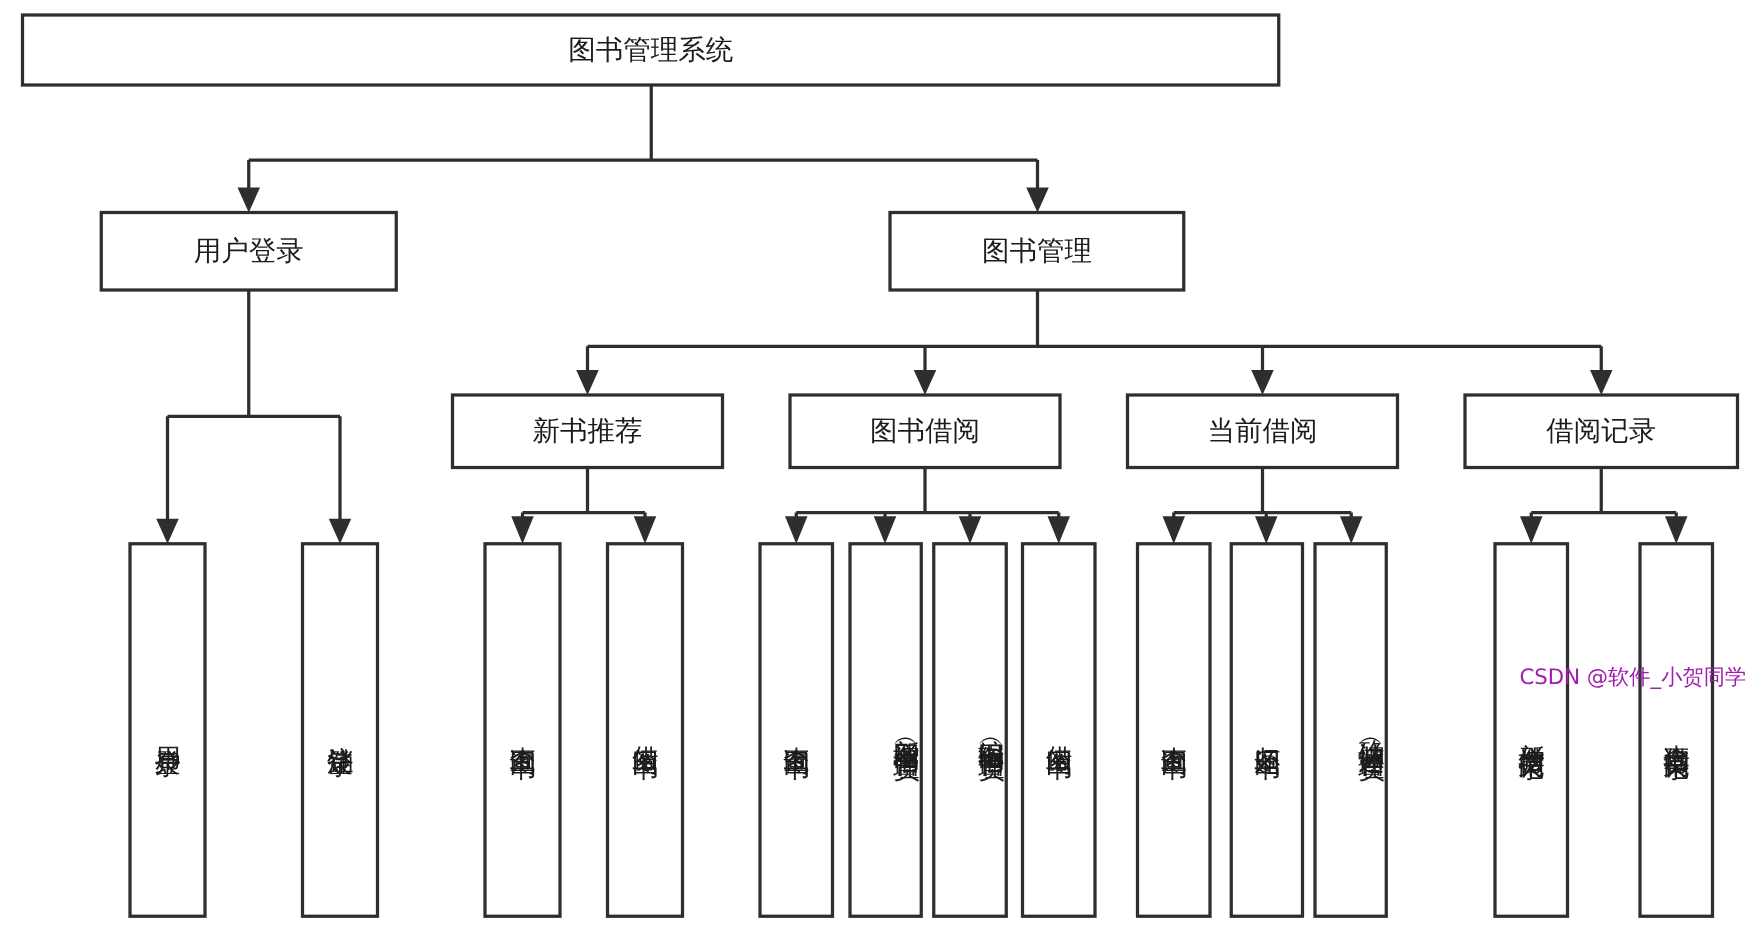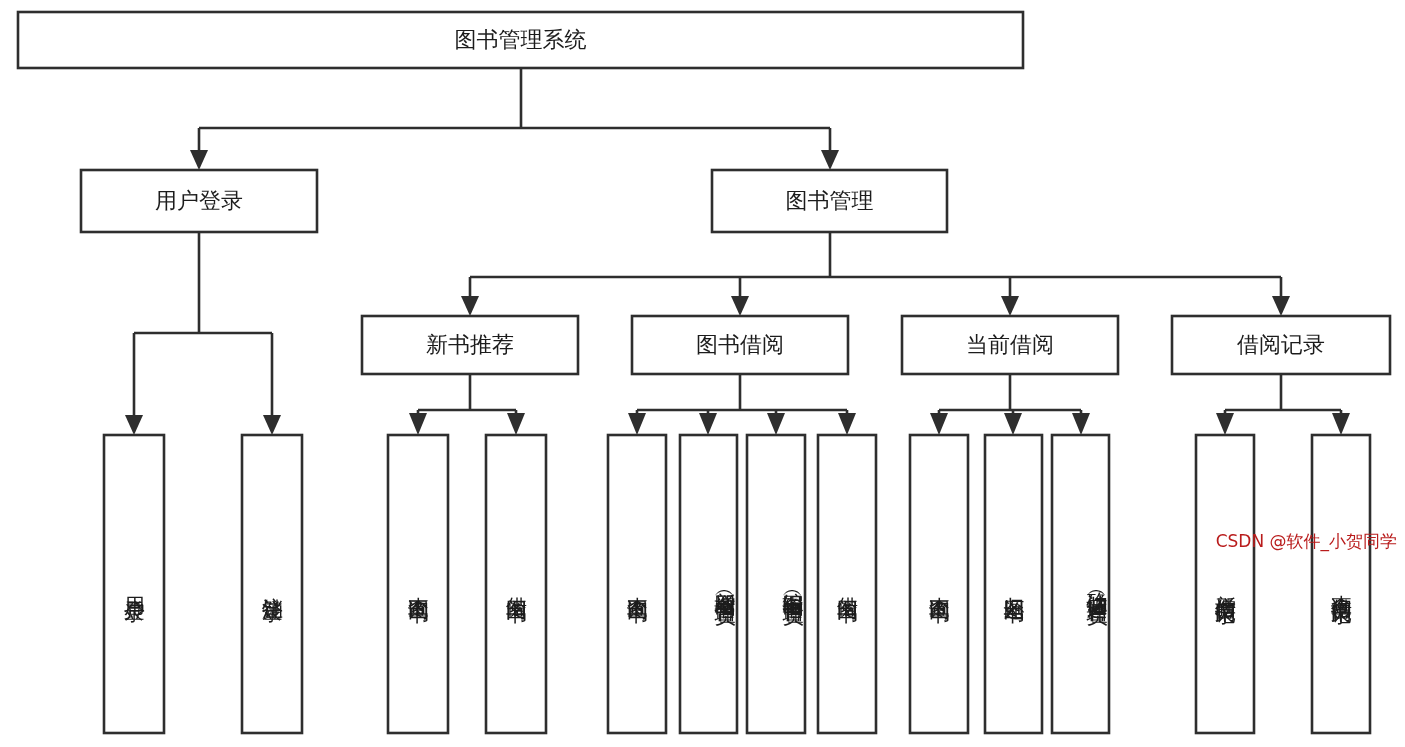--- a/index.html
+++ b/index.html
@@ -62,21 +62,21 @@
     justify-content: center;
     white-space: nowrap;
     pointer-events: none;
   }
   .watermark {
     position: absolute;
     right: 8px;
     bottom: 6px;
     font-family: "DejaVu Sans", "Liberation Sans", sans-serif;
     font-size: 17px;
-    color: #b91c1c;
+    color: #a21caf;
     white-space: nowrap;
   }
 </style>
 </head>
 <body>
 
 <div id="diagram-root">
 
   <svg id="tree-svg" viewBox="0 0 1405 747">
     <defs>

